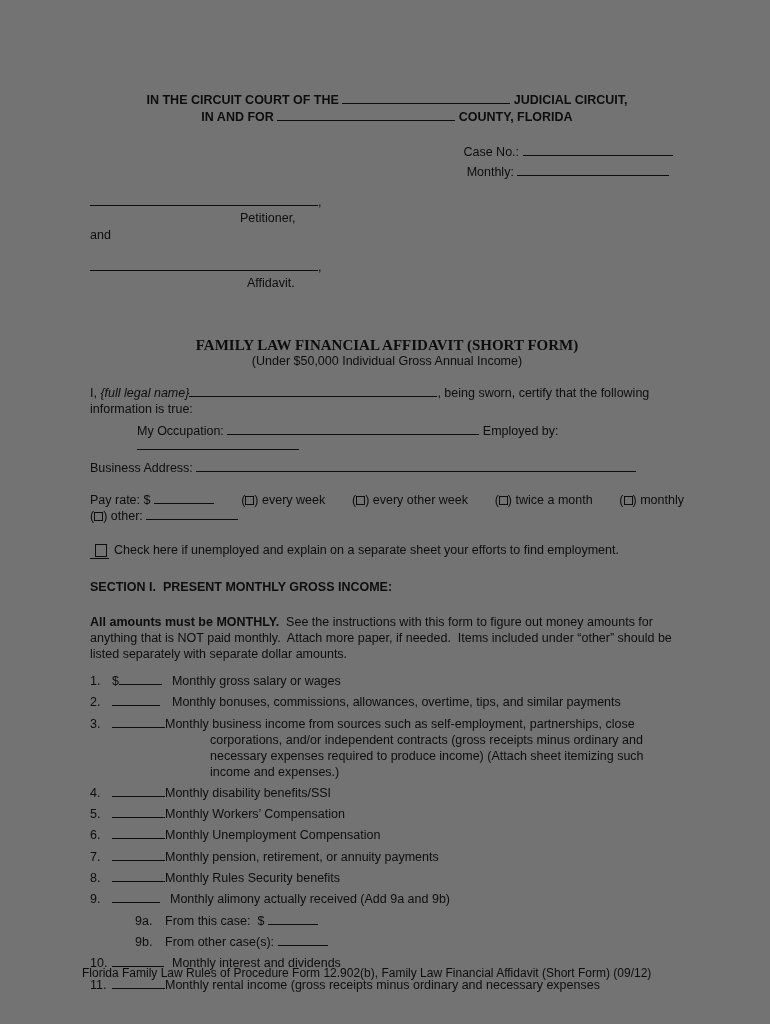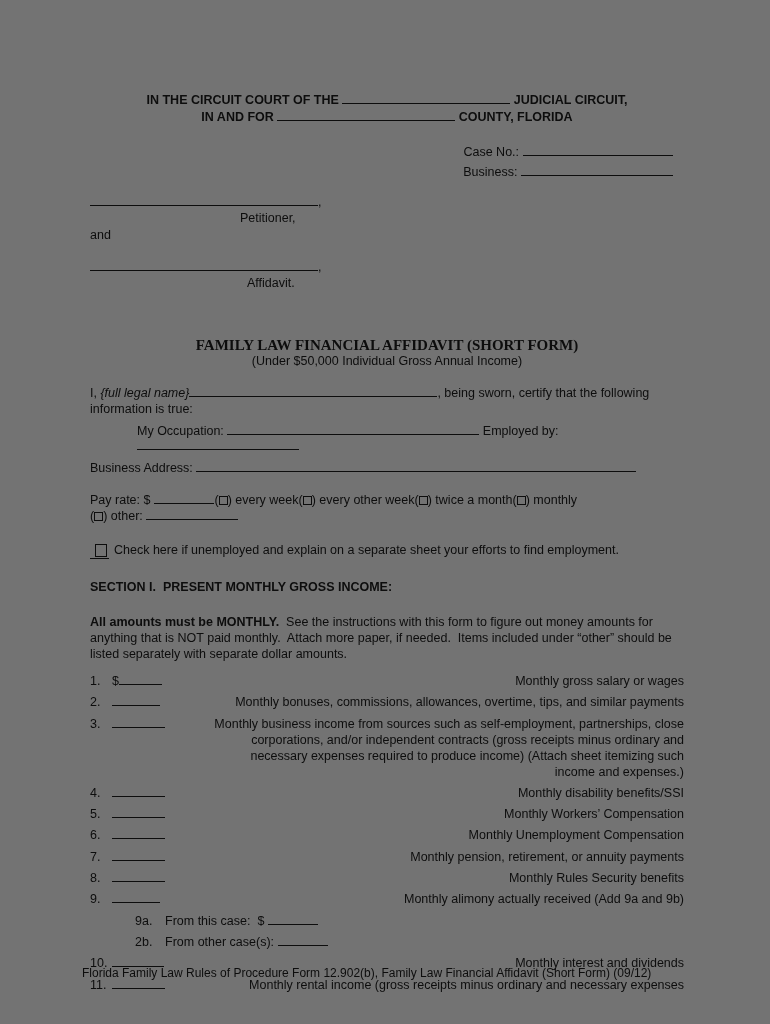--- a/index.html
+++ b/index.html
@@ -32,21 +32,21 @@
   
   .intro { margin-top:17px; line-height:16px; }
   .legal-name { font-style:italic; }
   .ul-name { width:248px; }
   .occ-line { margin-top:6px; white-space:nowrap;margin-left:47px; }
   .ul-occ { width:252px; } .ul-emp { width:162px; }
   .biz-line { margin-top:7px; white-space:nowrap; }
   .ul-biz { width:440px; }
   
   .pay-block { margin-top:7px; line-height:16px; }
-  .pay-line1 { display:flex; justify-content:flex-start; align-items:baseline;margin-top:17px; }
+  .pay-line1 { display:flex; justify-content:space-between; align-items:baseline;margin-top:17px; }
   .pay-line1 > span { white-space:pre; }
   .ul-pay { width:60px; margin-left:4px; }
   .ul-other { width:92px; margin-left:3px; }
   .cbox { display:inline-block; width:9px; height:9px; border:1.4px solid #0d0d0d; vertical-align:-1px; }
   
   .unemployed-line { margin-top:19px; }
   .cb-ul { display:inline-block; border-bottom:1.4px solid #0d0d0d; padding:0 2px 1px 5px; margin-right:5px; }
   .cbox-lg { display:inline-block; width:12px; height:13px; border:1.4px solid #0d0d0d; vertical-align:-3px; }
   
   .sec1-heading { margin-top:20px; font-weight:bold; line-height:16px; }
@@ -54,41 +54,41 @@
   .bold { font-weight:bold; }
   
   .items { margin-top:11px; }
   .row { display:flex; align-items:baseline; line-height:16px; margin-bottom:5.3px; }
   .num { width:22px; flex:none; }
   .amt { flex:none; white-space:pre; }
   .ul-amt { width:53px; }
   .ul-amt1 { width:43px; } .gap10 { margin-right:10px; }
   .ul-amt2 { width:48px; } .gap12 { margin-right:12px; }
   .ul-amt10 { width:52px; } .gap8 { margin-right:8px; }
-  .lbl { flex:1;text-align:right; }
+  .lbl { flex:1; }
   .hang { padding-left:45px; text-indent:-45px; }
   .sub-num { margin-left:45px; width:30px; flex:none; }
   .ul-sub { width:50px; margin-left:4px; }
   
   .footer { position:absolute; left:82px; top:966px; font-size:12px; }
 </style>
 </head>
 <body>
 
 <div class="page">
   <div class="content">
 
     <div class="court-header">
       <div><span>IN THE CIRCUIT COURT OF THE</span> <span class="ul ul-court1"></span> <span>JUDICIAL CIRCUIT,</span></div>
       <div><span>IN AND FOR</span> <span class="ul ul-court2"></span> <span>COUNTY, FLORIDA</span></div>
     </div>
 
     <div class="case-block">
       <div><span>Case No.:</span> <span class="ul ul-case"></span></div>
-      <div><span>Business:</span> <span class="ul ul-div"></span></div>
+      <div><span>Monthly:</span> <span class="ul ul-div"></span></div>
     </div>
 
     <div class="party-block">
       <div><span class="ul ul-party"></span><span>,</span></div>
       <div class="petitioner-label">Petitioner,</div>
       <div class="and-label">and</div>
       <div class="resp-line"><span class="ul ul-party"></span><span>,</span></div>
       <div class="respondent-label">Affidavit.</div>
     </div>
 
@@ -187,21 +187,21 @@
         <span class="lbl">Monthly alimony actually received (Add 9a and 9b)</span>
       </div>
 
       <div class="row">
         <span class="sub-num">9a.</span>
         <span class="pre">From this case:  $</span>
         <span class="ul ul-sub"></span>
       </div>
 
       <div class="row">
-        <span class="sub-num">2b.</span>
+        <span class="sub-num">9b.</span>
         <span>From other case(s):</span>
         <span class="ul ul-sub"></span>
       </div>
 
       <div class="row">
         <span class="num">10.</span>
         <span class="amt gap8"><span class="ul ul-amt10"></span></span>
         <span class="lbl">Monthly interest and dividends</span>
       </div>
 

